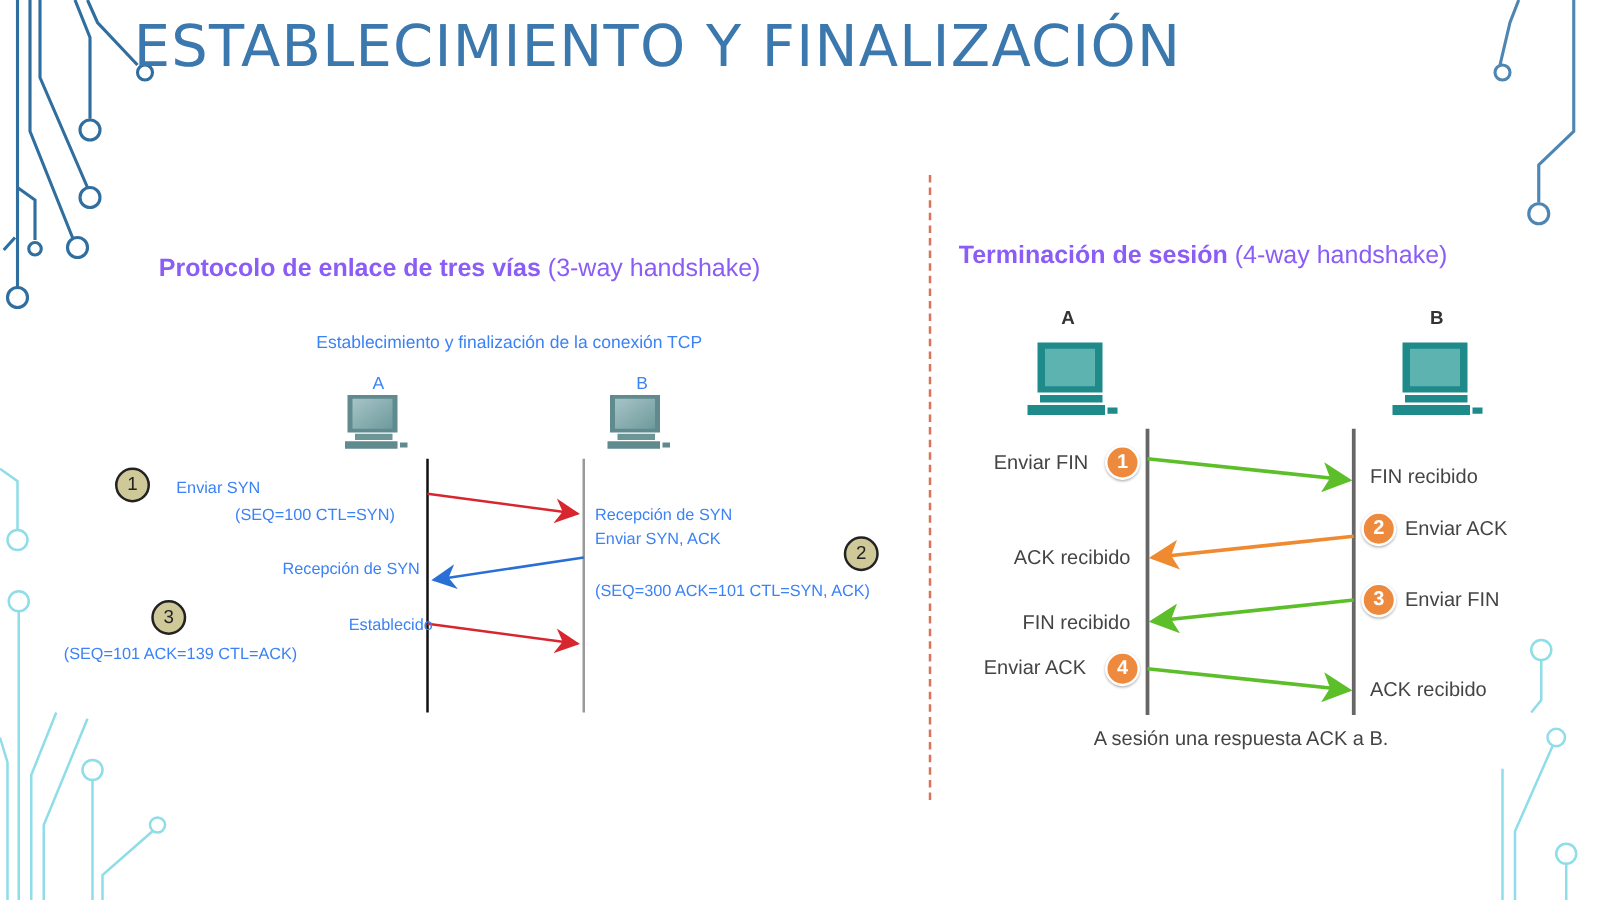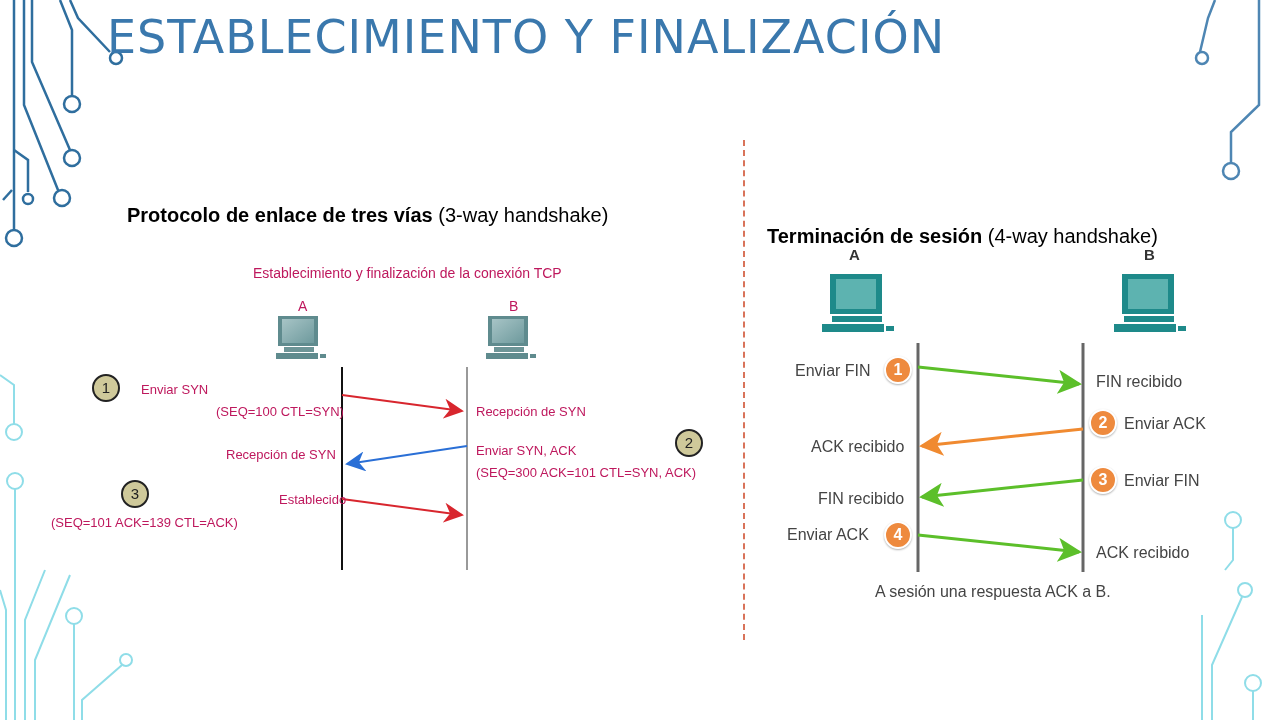--- a/index.html
+++ b/index.html
@@ -1,21 +1,21 @@
 <!DOCTYPE html>
 <html><head>
 <meta charset="utf-8">
 <style>
   html, body { margin:0; padding:0; }
   body { width:1280px; height:720px; background:#ffffff; position:relative; overflow:hidden; font-family:"Liberation Sans", sans-serif; }
   .title { position:absolute; left:0; width:1052px; top:12px; text-align:center; color:#3a78ad; font-family:"DejaVu Sans", sans-serif; font-size:46px; line-height:50px; letter-spacing:1px; }
   .divider { position:absolute; left:743px; top:140px; height:500px; border-left:2px dashed #d9735a; }
-  .heading { position:absolute; font-size:20px; color:#000000; white-space:nowrap; }
+  .heading { position:absolute; font-size:20px; color:#8b5cf6; white-space:nowrap; }
   .heading b { font-weight:bold; }
-  .lbl { position:absolute; font-size:13px; color:#be185d; white-space:nowrap; }
+  .lbl { position:absolute; font-size:13px; color:#3b82f6; white-space:nowrap; }
   .lbl2 { position:absolute; font-size:16px; color:#444; white-space:nowrap; }
   .badge-y { position:absolute; width:28px; height:28px; border-radius:50%; background:#cfc99a; border:2px solid #222; box-sizing:border-box; text-align:center; line-height:24px; font-size:15px; color:#222; }
   .badge-o { position:absolute; width:28px; height:28px; border-radius:50%; background:#ee8a3e; border:2px solid #fff; box-shadow:0 1px 2px rgba(0,0,0,.3); text-align:center; line-height:24px; font-size:16px; font-weight:bold; color:#fff; box-sizing:border-box; }
   svg { position:absolute; left:0; top:0; }
 </style>
 </head>
 <body>
 
 <svg width="1280" height="720">
   <g fill="none" stroke-width="2.5">
@@ -129,31 +129,31 @@
   <line x1="918" y1="343" x2="918" y2="572" stroke="#666" stroke-width="3"></line>
   <line x1="1083" y1="343" x2="1083" y2="572" stroke="#666" stroke-width="3"></line>
   <line x1="918" y1="367" x2="1079" y2="384" stroke="#5cbf2a" stroke-width="3" marker-end="url(#ag)"></line>
   <line x1="1083" y1="429" x2="922" y2="446" stroke="#f08a30" stroke-width="3" marker-end="url(#ao)"></line>
   <line x1="1083" y1="480" x2="922" y2="497" stroke="#5cbf2a" stroke-width="3" marker-end="url(#ag)"></line>
   <line x1="918" y1="535" x2="1079" y2="552" stroke="#5cbf2a" stroke-width="3" marker-end="url(#ag)"></line>
 </svg>
 
 <div class="badge-y" style="left:92px; top:374px;">1</div>
 <div class="lbl" style="left:141px; top:382px;">Enviar SYN</div>
-<div class="lbl" style="left:216px; top:404px;">(SEQ=100 CTL=SYN)</div>
+<div class="lbl" style="left:188px; top:404px;">(SEQ=100 CTL=SYN)</div>
 <div class="lbl" style="left:476px; top:404px;">Recepción de SYN</div>
 <div class="lbl" style="left:226px; top:447px;">Recepción de SYN</div>
-<div class="lbl" style="left:476px; top:443px;">Enviar SYN, ACK</div>
+<div class="lbl" style="left:476px; top:423px;">Enviar SYN, ACK</div>
 <div class="lbl" style="left:476px; top:465px;">(SEQ=300 ACK=101 CTL=SYN, ACK)</div>
 <div class="badge-y" style="left:675px; top:429px;">2</div>
 <div class="badge-y" style="left:121px; top:480px;">3</div>
 <div class="lbl" style="left:267px; top:492px;margin-left:12px;">Establecido</div>
 <div class="lbl" style="left:51px; top:515px;">(SEQ=101 ACK=139 CTL=ACK)</div>
 
-<div class="heading" style="left:767px; top:193px;margin-top:32px;">
+<div class="heading" style="left:767px; top:193px;">
   <b>Terminación de sesión</b><span> (4-way handshake)</span>
 </div>
 <div class="lbl" style="left:849px; top:246px; font-size:15px; font-weight:bold; color:#333;">A</div>
 <div class="lbl" style="left:1144px; top:246px; font-size:15px; font-weight:bold; color:#333;">B</div>
 
 <div class="lbl2" style="left:795px; top:362px;">Enviar FIN</div>
 <div class="badge-o" style="left:884px; top:356px;">1</div>
 <div class="lbl2" style="left:1096px; top:373px;">FIN recibido</div>
 
 <div class="badge-o" style="left:1089px; top:409px;">2</div>

